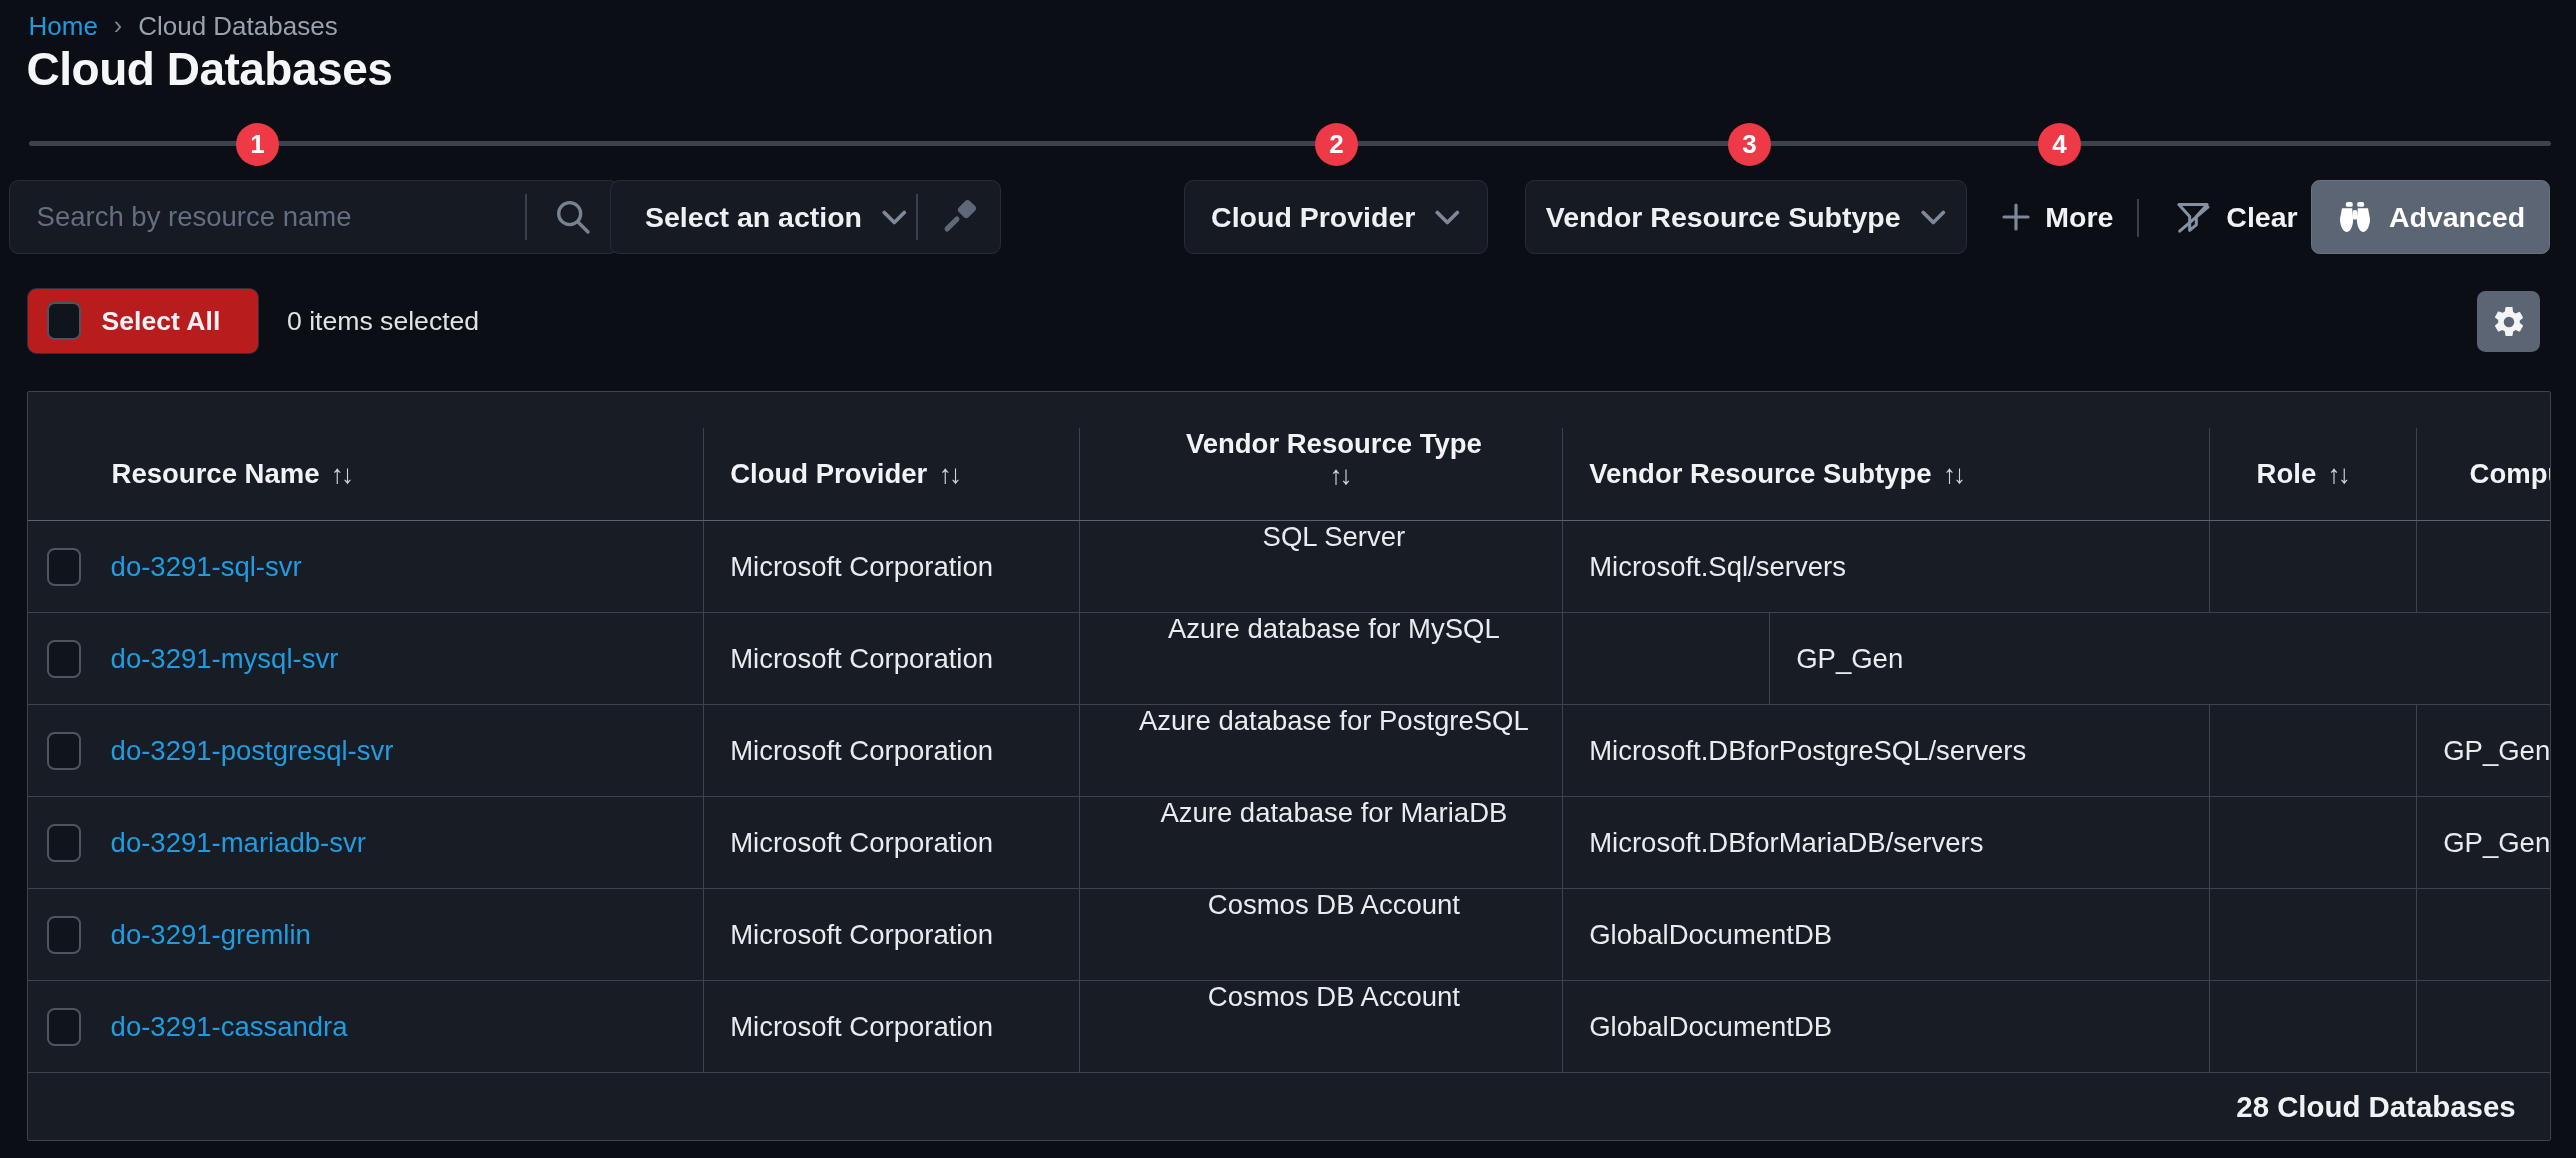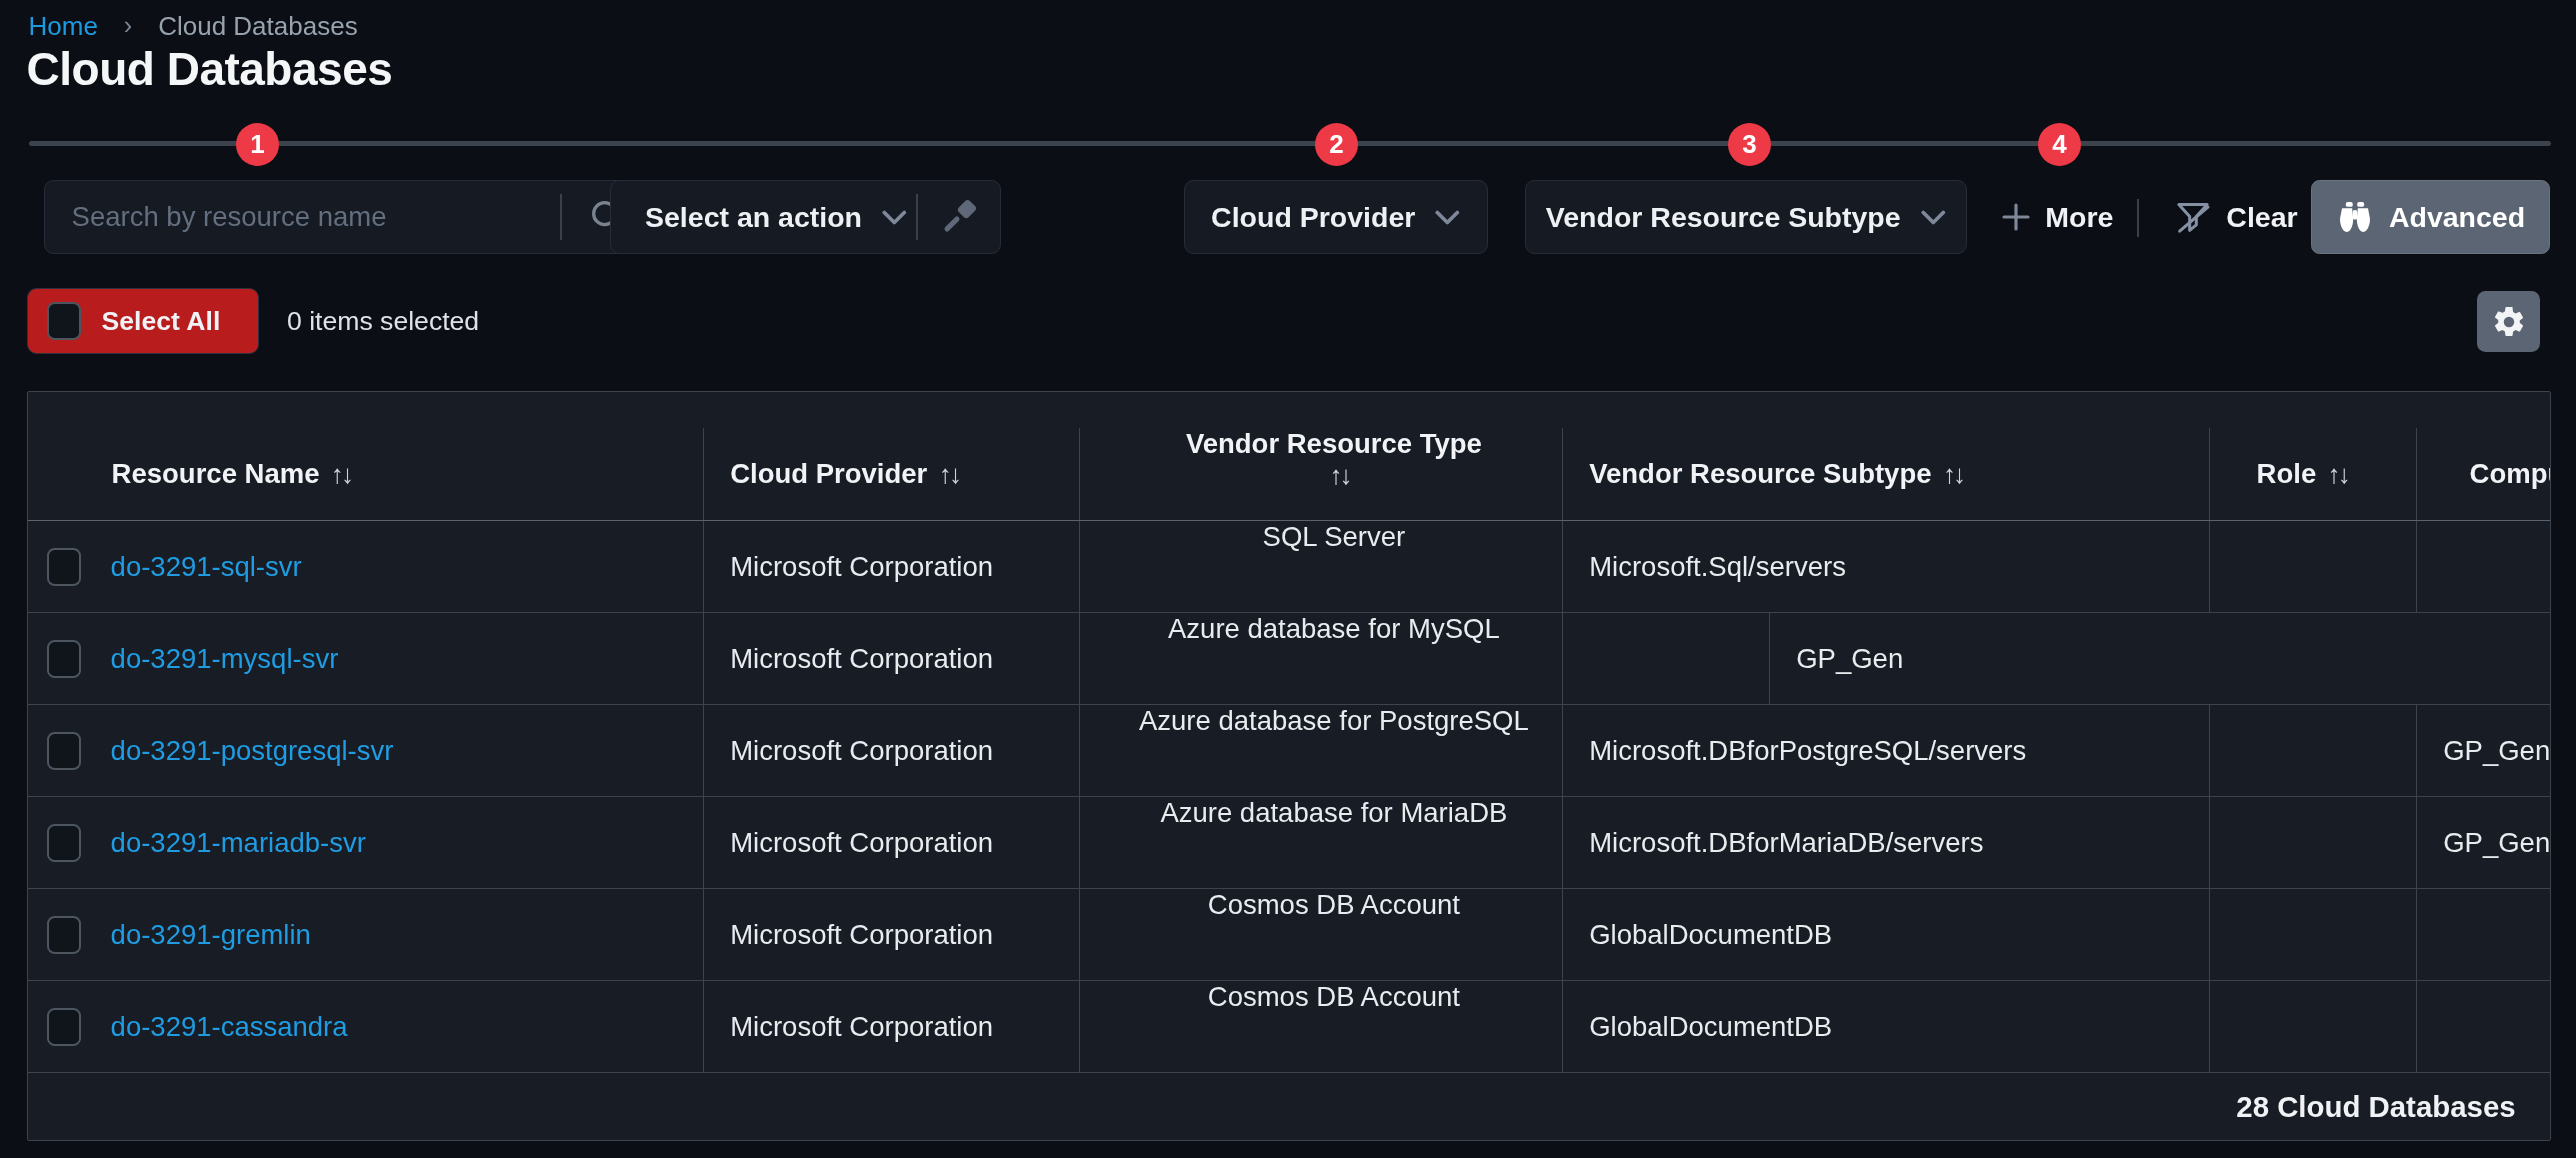--- a/index.html
+++ b/index.html
@@ -7,42 +7,42 @@
   body {
     background:#0b0e14;
     font-family:"Liberation Sans","DejaVu Sans",sans-serif;
     color:#eceff3;
     overflow:hidden;
     position:relative;
   }
   .page { position:relative; width:2576px; height:1159px; }
 
   
-  .breadcrumb { position:absolute; left:28.5px; top:11.4px; font-size:26px; display:flex; gap:26px; align-items:flex-start; }
+  .breadcrumb { position:absolute; left:28.5px; top:11.4px; font-size:26px; display:flex; gap:16px; align-items:flex-start; }
   .breadcrumb .home { color:#1e9ae0; }
   .breadcrumb .sep  { color:#7c8592; font-size:25px; }
   .breadcrumb .current { color:#99a3ae; }
   .page-title { position:absolute; left:26.6px; top:42px; font-size:46px; font-weight:700; letter-spacing:-0.5px; color:#f4f6f8; }
 
   .hr-divider { position:absolute; left:28.5px; top:141px; width:2522px; height:4.7px; background:#3c434d; border-radius:2.8px; }
 
   .badge {
     position:absolute; top:123px; width:43px; height:43px; border-radius:50%;
     background:#ee3a46; color:#fff; font-size:26px; font-weight:700;
     display:flex; align-items:center; justify-content:center; z-index:5;
   }
   .badge.b1 { left:236px; } .badge.b2 { left:1315px; } .badge.b3 { left:1728px; } .badge.b4 { left:2038px; }
 
   
   .ctl {
     position:absolute; top:180px; height:74px;
     background:#151a23; border:0.9px solid #272d38; border-radius:9.5px;
     display:flex; align-items:center;
   }
-  .search-box { left:44px; width:610px; }
+  .search-box { left:9px; width:610px; }
   .search-box input {
     flex:1; height:100%; background:transparent; border:none; outline:none;
     color:#dfe3e8; font-size:27.5px; padding:0 15px 0 26.6px;
     font-family:"Liberation Sans","DejaVu Sans",sans-serif;
   }
   .search-box input::placeholder { color:#636e7e; }
   .inner-sep { width:1.9px; height:46px; background:#39414d; }
   .icon-slot { width:95px; display:flex; align-items:center; justify-content:center; }
 
   .action-box { left:610px; width:391px; justify-content:space-between; padding-left:34px; cursor:pointer;text-align:right; }

